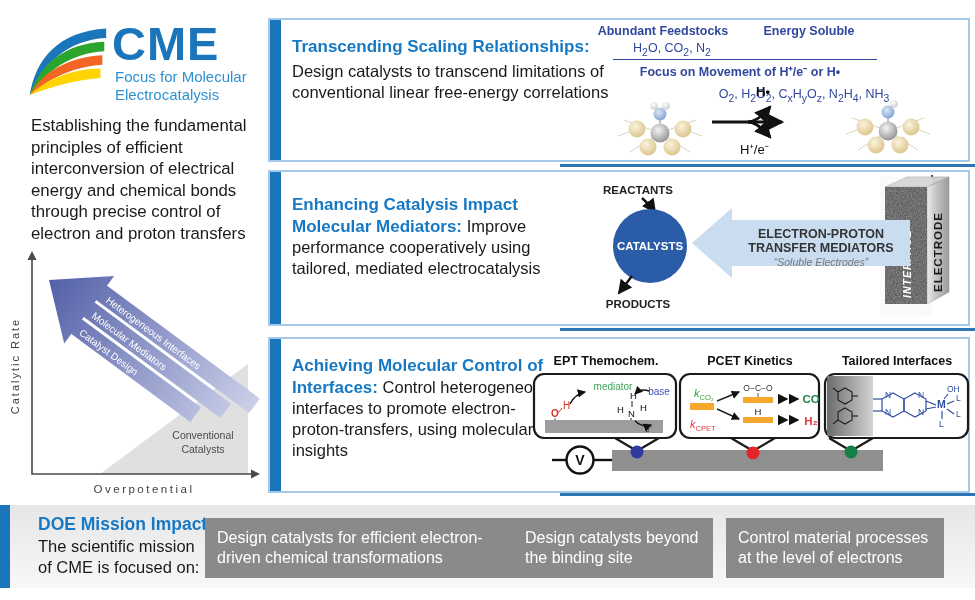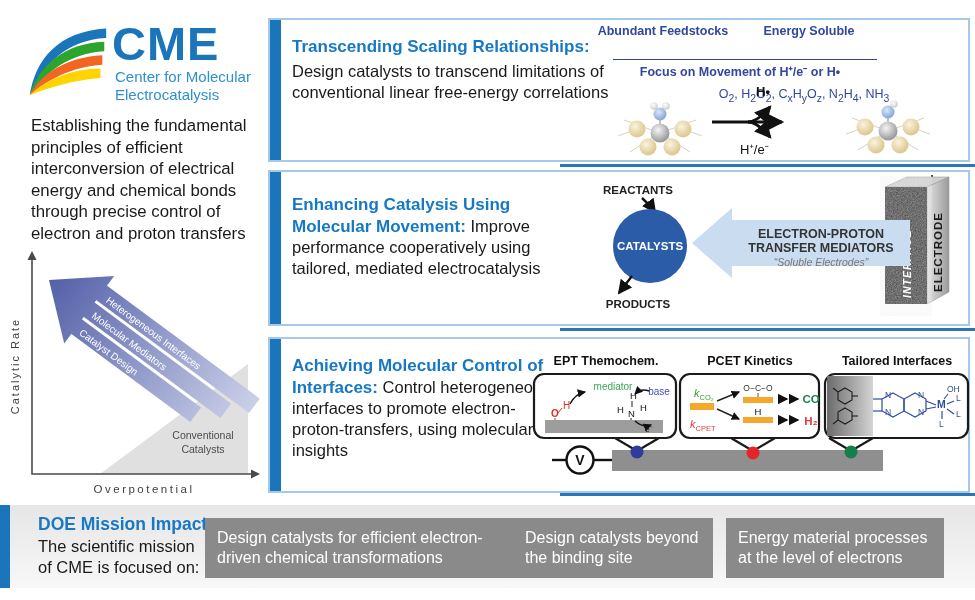--- a/index.html
+++ b/index.html
@@ -64,21 +64,21 @@
 <div class="stage">
 
   <svg class="logo-swoosh" viewBox="0 0 90 82">
     <path d="M6,80 C12,42 36,13 86,10 L86,20 C44,22 20,48 6,80 Z" fill="#1B75BB"></path>
     <path d="M6,80 C16,48 42,26 84,24 L84,34 C48,36 22,56 6,80 Z" fill="#2CA52C"></path>
     <path d="M6,80 C18,56 46,40 82,38 L82,48 C50,50 24,64 6,80 Z" fill="#F26522"></path>
     <path d="M6,80 C22,64 50,52 80,52 L80,62 C52,64 26,72 6,80 Z" fill="#FFD400"></path>
   </svg>
   <div class="logo-acronym">CME</div>
   <div class="logo-sub">
-    <div>Center for Molecular</div>
+    <div>Focus for Molecular</div>
     <div>Electrocatalysis</div>
   </div>
 
   <p class="mission">Establishing the fundamental principles of efficient interconversion of electrical energy and chemical bonds through precise control of electron and proton transfers</p>
 
   <svg class="chart" viewBox="0 0 250 252">
     <defs>
       <linearGradient id="agrad" gradientUnits="userSpaceOnUse" x1="0" y1="0" x2="240" y2="0">
         <stop offset="0" stop-color="#5360A8"></stop>
           <stop offset="1" stop-color="#CBD0E8"></stop>
@@ -103,20 +103,21 @@
     <text x="134" y="249" font-size="11.5" letter-spacing="2.5" fill="#3f3f3f" text-anchor="middle">Overpotential</text>
   </svg>
 
   <section class="panel p1">
     <div class="ptxt">
       <span class="pttl block">Transcending Scaling Relationships:</span>
       <span>Design catalysts to transcend limitations of conventional linear free-energy correlations</span>
     </div>
     <div class="navytxt navybold" style="left:313px;top:4px;width:160px;">Abundant Feedstocks</div>
     <div class="navytxt navybold" style="left:464px;top:4px;width:150px;">Energy Soluble</div>
+    <div class="navytxt" style="left:322px;top:21px;width:160px;">H<sub>2</sub>O, CO<sub>2</sub>, N<sub>2</sub></div>
     <div class="navytxt" style="left:424px;top:21px;width:220px;margin-top:46px;">O<sub>2</sub>, H<sub>2</sub>O<sub>2</sub>, C<sub>x</sub>H<sub>y</sub>O<sub>z</sub>, N<sub>2</sub>H<sub>4</sub>, NH<sub>3</sub></div>
     <div class="d1line"></div>
     <div class="navytxt navybold" style="left:350px;top:43px;width:240px;">Focus on Movement of H⁺/e⁻ or H•</div>
     <svg class="d1svg" viewBox="0 0 372 80">
       <defs>
         <radialGradient id="gGray" cx="40%" cy="35%" r="70%">
             <stop offset="0" stop-color="#f5f5f5"></stop>
             <stop offset="1" stop-color="#8f8f8f"></stop>
           </radialGradient>
         <radialGradient id="gTan" cx="40%" cy="35%" r="70%">
@@ -179,21 +180,21 @@
         <circle cx="288" cy="51" r="9.5" fill="url(#gGray)"></circle>
         <circle cx="288" cy="32" r="6.5" fill="url(#gBlue)"></circle>
         <circle cx="294" cy="24" r="3.8" fill="url(#gWhite)"></circle>
       </g>
     </svg>
   </section>
   <div class="accent a1"></div>
 
   <section class="panel p2">
     <div class="ptxt">
-      <span class="pttl">Enhancing Catalysis Using Molecular Movement:</span>
+      <span class="pttl">Enhancing Catalysis Impact Molecular Mediators:</span>
       <span>Improve performance cooperatively using tailored, mediated electrocatalysis</span>
     </div>
     <svg class="d2svg" viewBox="0 0 390 148">
       <defs>
         <marker id="ah2" markerWidth="7" markerHeight="7" refX="5.2" refY="3" orient="auto">
             <path d="M0,0L6,3L0,6Z" fill="#111"></path>
           </marker>
         <linearGradient id="sideg" x1="0" y1="0" x2="1" y2="0">
             <stop offset="0" stop-color="#e3e3e3"></stop>
             <stop offset="1" stop-color="#9a9a9a"></stop>
@@ -347,15 +348,15 @@
     </svg>
   </section>
   <div class="accent a3"></div>
 
   <div class="band"></div>
   <div class="band-bar"></div>
   <div class="doe-head">DOE Mission Impact</div>
   <div class="doe-intro">The scientific mission of CME is focused on:</div>
   <div class="gbox gb1">Design catalysts for efficient electron-driven chemical transformations</div>
   <div class="gbox gb2">Design catalysts beyond the binding site</div>
-  <div class="gbox gb3">Energy material processes at the level of electrons</div>
+  <div class="gbox gb3">Control material processes at the level of electrons</div>
 
 </div>
 
 </body></html>

